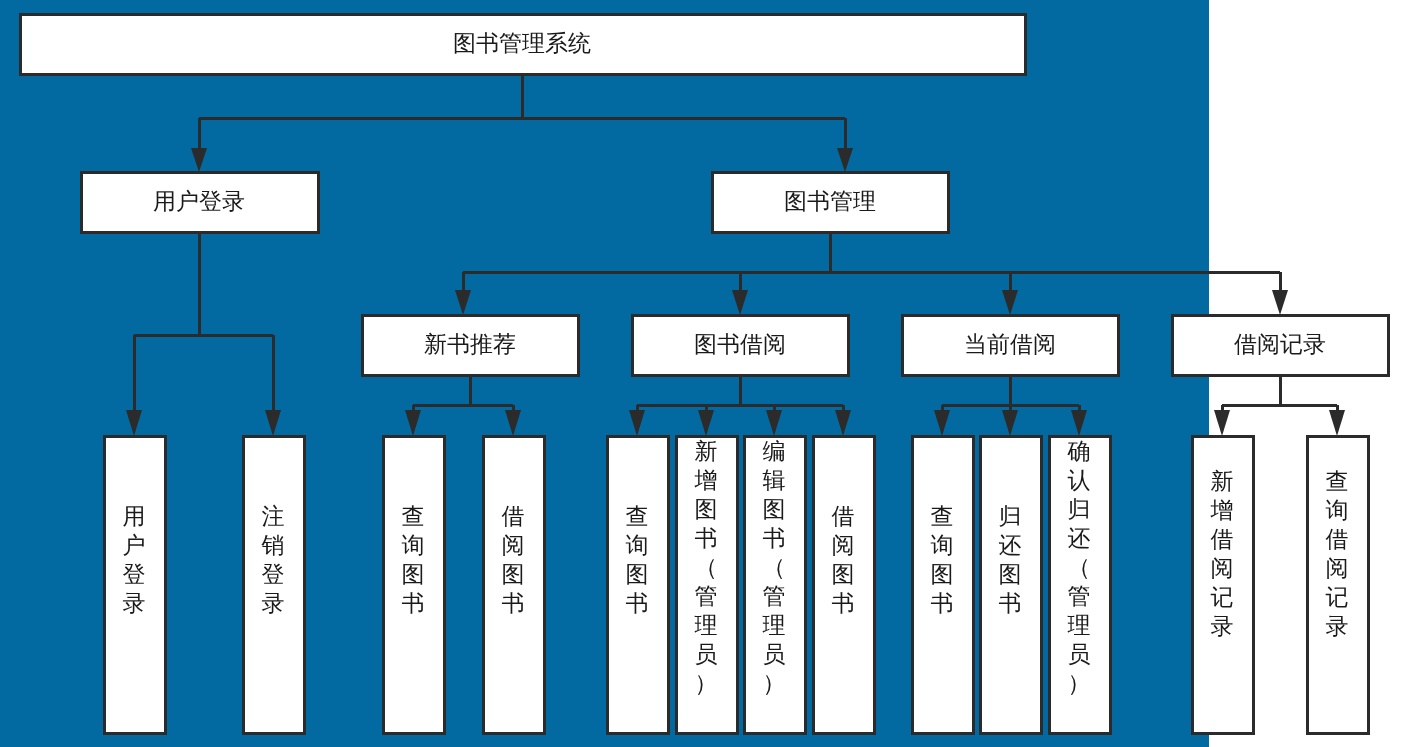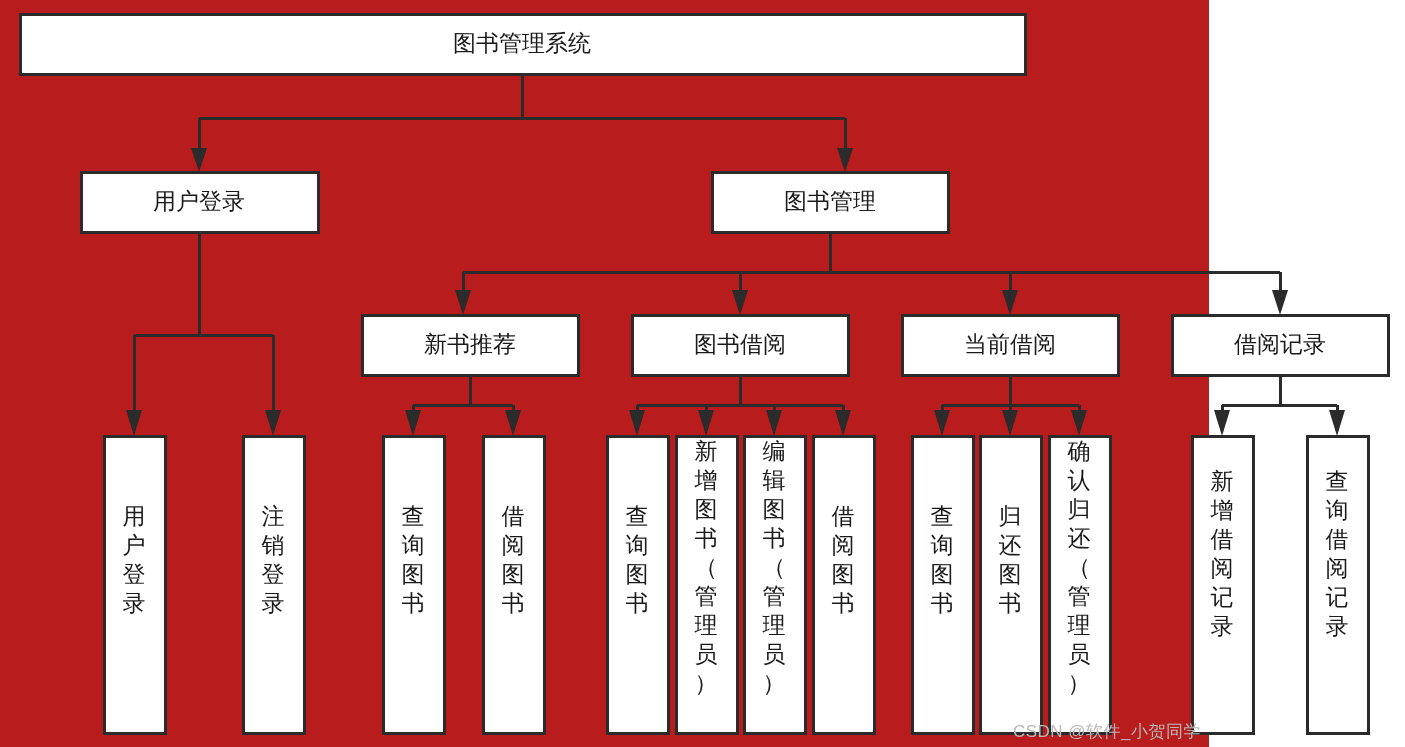--- a/index.html
+++ b/index.html
@@ -12,21 +12,21 @@
     font-family: "Liberation Sans", "DejaVu Sans", sans-serif;
     width: 1405px;
     height: 747px;
     overflow: hidden;
     position: relative;
   }
   #diagram-root {
     position: relative;
     width: 1209px;
     height: 747px;
-    background: #b91c1c;
+    background: #0369a1;
   }
   svg.diagram-canvas {
     position: absolute;
     left: 0;
     top: 0;
     width: 1405px;
     height: 747px;
     display: block;
   }
   .node-box {
@@ -247,15 +247,14 @@
       <text class="node-label-vertical" x="1222" y="489"><tspan x="1222" y="489">新</tspan><tspan x="1222" y="518">增</tspan><tspan x="1222" y="547">借</tspan><tspan x="1222" y="576">阅</tspan><tspan x="1222" y="605">记</tspan><tspan x="1222" y="634">录</tspan></text>
     </g>
 
     <g>
       <rect class="node-box" x="1307" y="436" width="61" height="297"></rect>
       <text class="node-label-vertical" x="1337" y="489"><tspan x="1337" y="489">查</tspan><tspan x="1337" y="518">询</tspan><tspan x="1337" y="547">借</tspan><tspan x="1337" y="576">阅</tspan><tspan x="1337" y="605">记</tspan><tspan x="1337" y="634">录</tspan></text>
     </g>
 
   </svg>
 
-  <div class="watermark-text">CSDN @软件_小贺同学</div>
 
 </div>
 
 </body></html>

